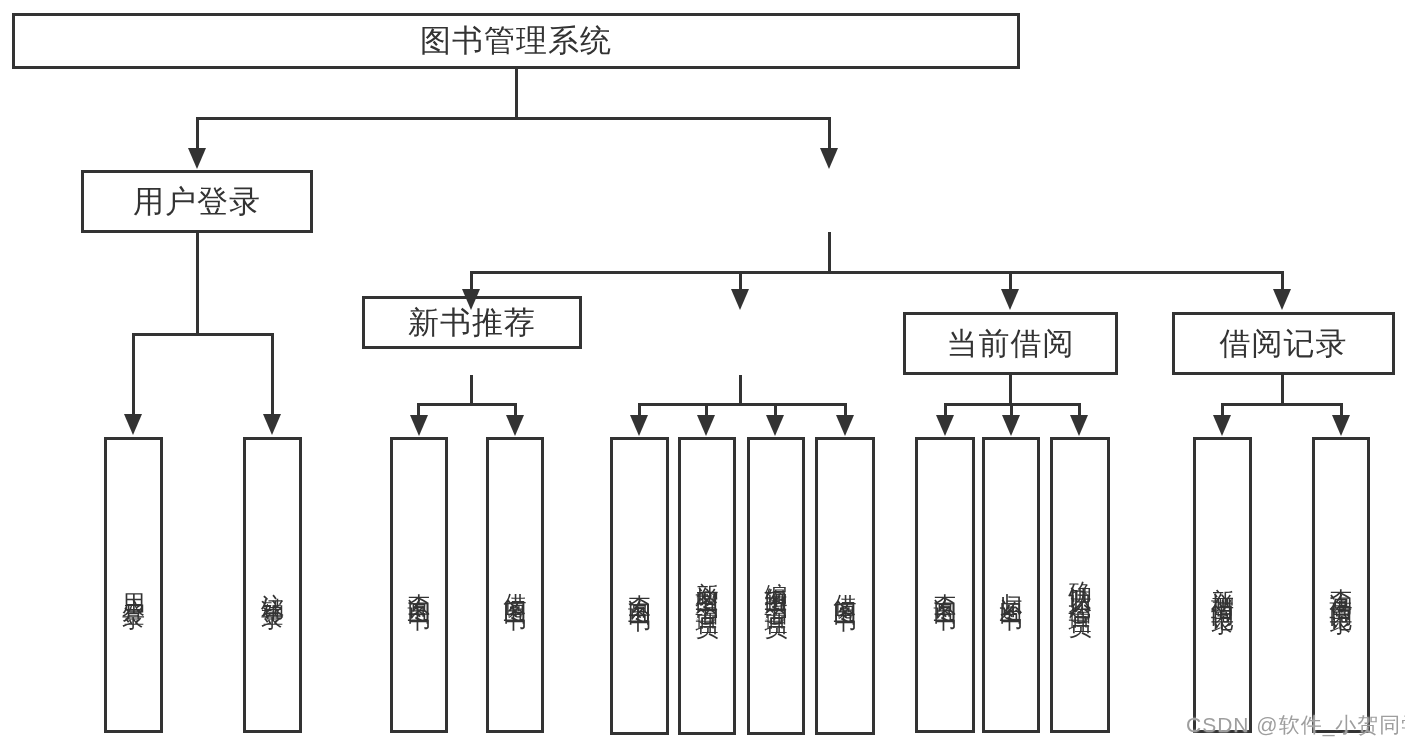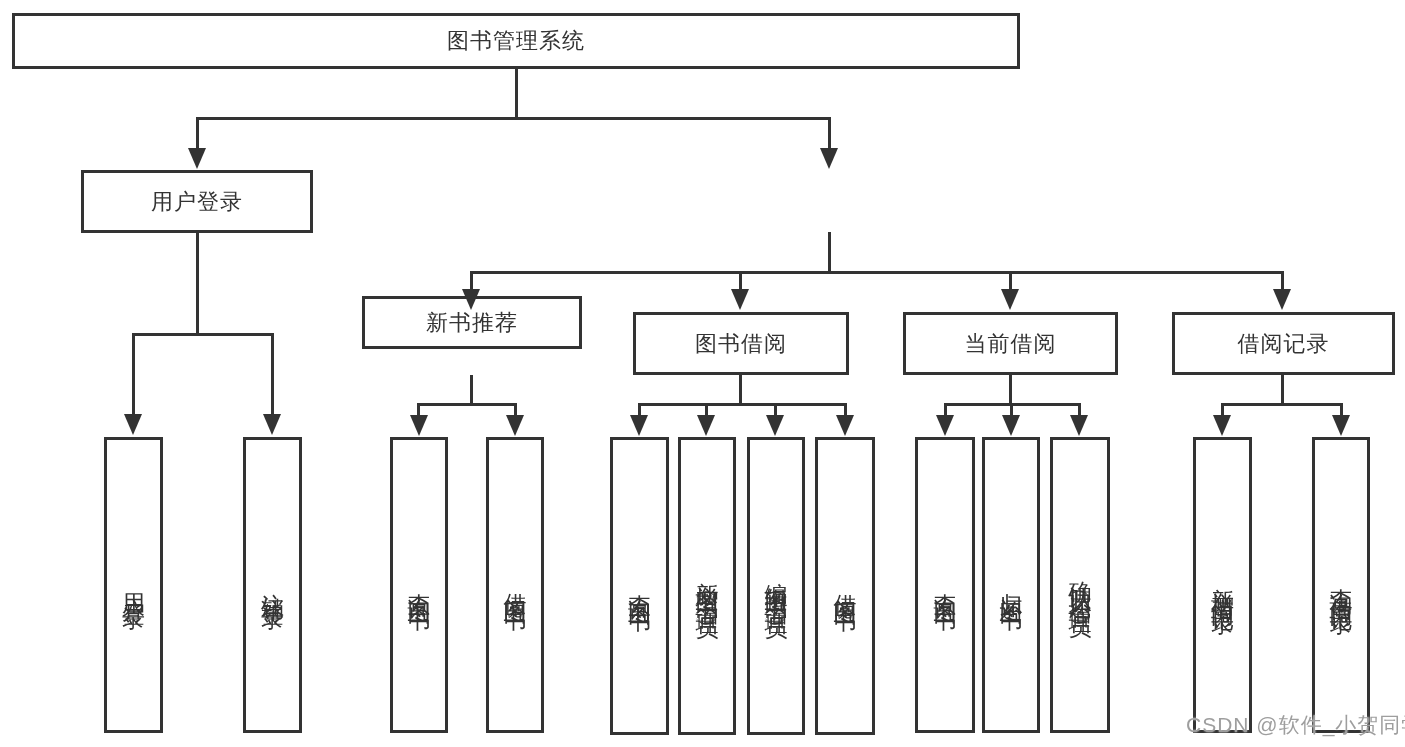--- a/index.html
+++ b/index.html
@@ -16,21 +16,21 @@
     position: absolute;
     box-sizing: border-box;
     border: 3px solid #333333;
     background: #ffffff;
     display: flex;
     align-items: center;
     justify-content: center;
     color: #333333;
   }
   .hlabel {
-    font-size: 22px;
+    font-size: 31px;
     letter-spacing: 1px;
     white-space: nowrap;
     text-align: right;
   }
   .vbox {
     writing-mode: vertical-rl;
     text-orientation: mixed;
     font-size: 23px;
     letter-spacing: 5px;
     line-height: 1;
@@ -63,21 +63,20 @@
 
 <div id="canvas">
 
   <div class="box hlabel" style="left:12px; top:13px; width:1008px; height:56px;">图书管理系统</div>
 
   <div class="box hlabel" style="left:81px; top:170px; width:232px; height:63px;">用户登录</div>
 
 
   <div class="box hlabel" style="left:362px; top:296px; width:220px; height:53px;">新书推荐</div>
 
-  <div class="box hlabel" style="left:633px; top:312px; width:216px; height:63px;">图书借阅</div>
 
   <div class="box hlabel" style="left:903px; top:312px; width:215px; height:63px;">当前借阅</div>
 
   <div class="box hlabel" style="left:1172px; top:312px; width:223px; height:63px;">借阅记录</div>
 
   <div class="box vbox" style="left:104px; top:437px; width:59px; height:296px;">用户登录</div>
   <div class="box vbox" style="left:243px; top:437px; width:59px; height:296px;">注销登录</div>
 
   <div class="box vbox" style="left:390px; top:437px; width:58px; height:296px;">查询图书</div>
   <div class="box vbox" style="left:486px; top:437px; width:58px; height:296px;">借阅图书</div>

